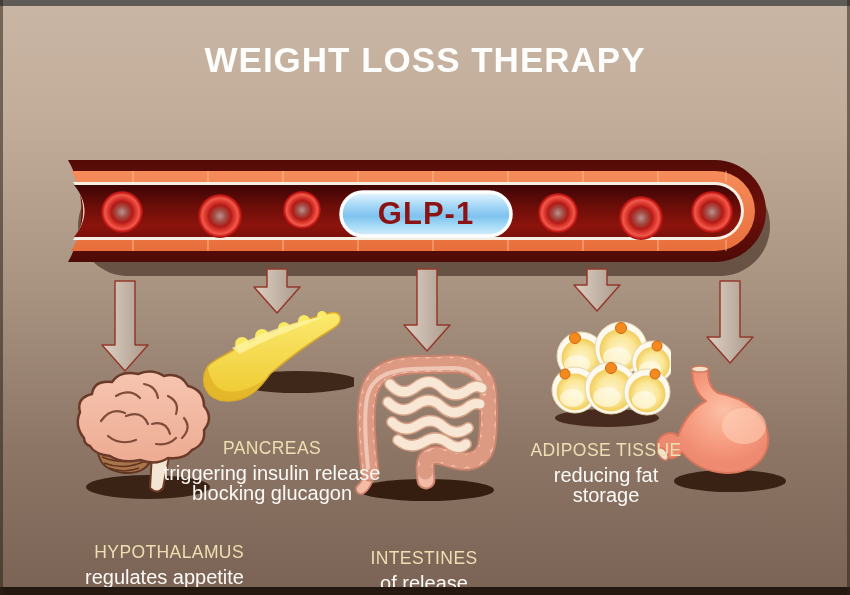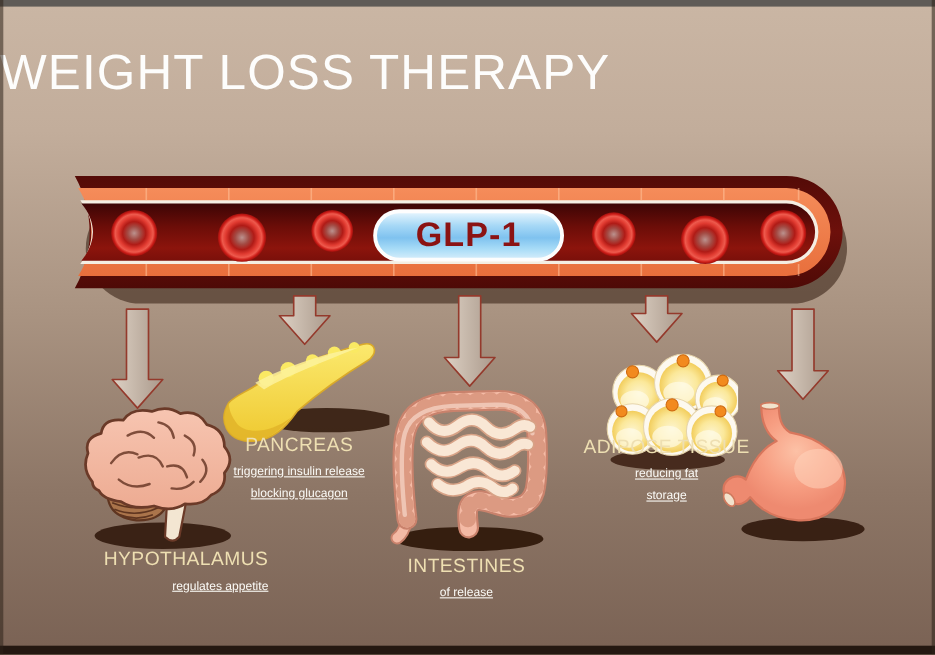--- a/index.html
+++ b/index.html
@@ -9,29 +9,29 @@
     background:linear-gradient(180deg,#cab6a4 0%,#c2ad9b 20%,#a99381 48%,#8d7666 75%,#7a6254 100%);
   }
   
   .edge{position:absolute;z-index:40;}
   .edge-top{left:0;top:0;width:850px;height:6px;background:#5f5b57;}
   .edge-bottom{left:0;bottom:0;width:850px;height:8px;background:#241811;}
   .edge-left{left:0;top:0;width:3px;height:595px;background:rgba(46,34,26,.55);}
   .edge-right{right:0;top:0;width:3px;height:595px;background:rgba(46,34,26,.55);}
 
   #title{
-    position:absolute;left:0;top:40px;width:850px;text-align:left;
-    color:#fdfdfc;font-size:45px;font-weight:400;letter-spacing:1px;
+    position:absolute;left:0;top:40px;width:850px;text-align:center;
+    color:#fdfdfc;font-size:35px;font-weight:700;letter-spacing:1px;
   }
 
   .abs{position:absolute;}
 
-  .label-block{position:absolute;text-align:center;z-index:20;}
+  .label-block{position:absolute;text-align:center;z-index:20;margin-top:44px;}
   .organ-name{font-size:17.5px;color:#eedfb2;letter-spacing:.4px;margin-bottom:4px;}
-  .organ-line{font-size:11px;color:#fbfaf6;line-height:20px;text-decoration:underline;}
+  .organ-line{font-size:20px;color:#fbfaf6;line-height:20px;}
 </style>
 </head>
 <body>
 
 <div id="canvas">
 
   <svg width="0" height="0" style="position:absolute" aria-hidden="true">
     <defs>
       <linearGradient id="vesselOuter" x1="0" y1="0" x2="0" y2="1">
         <stop offset="0" stop-color="#540b07"></stop>

